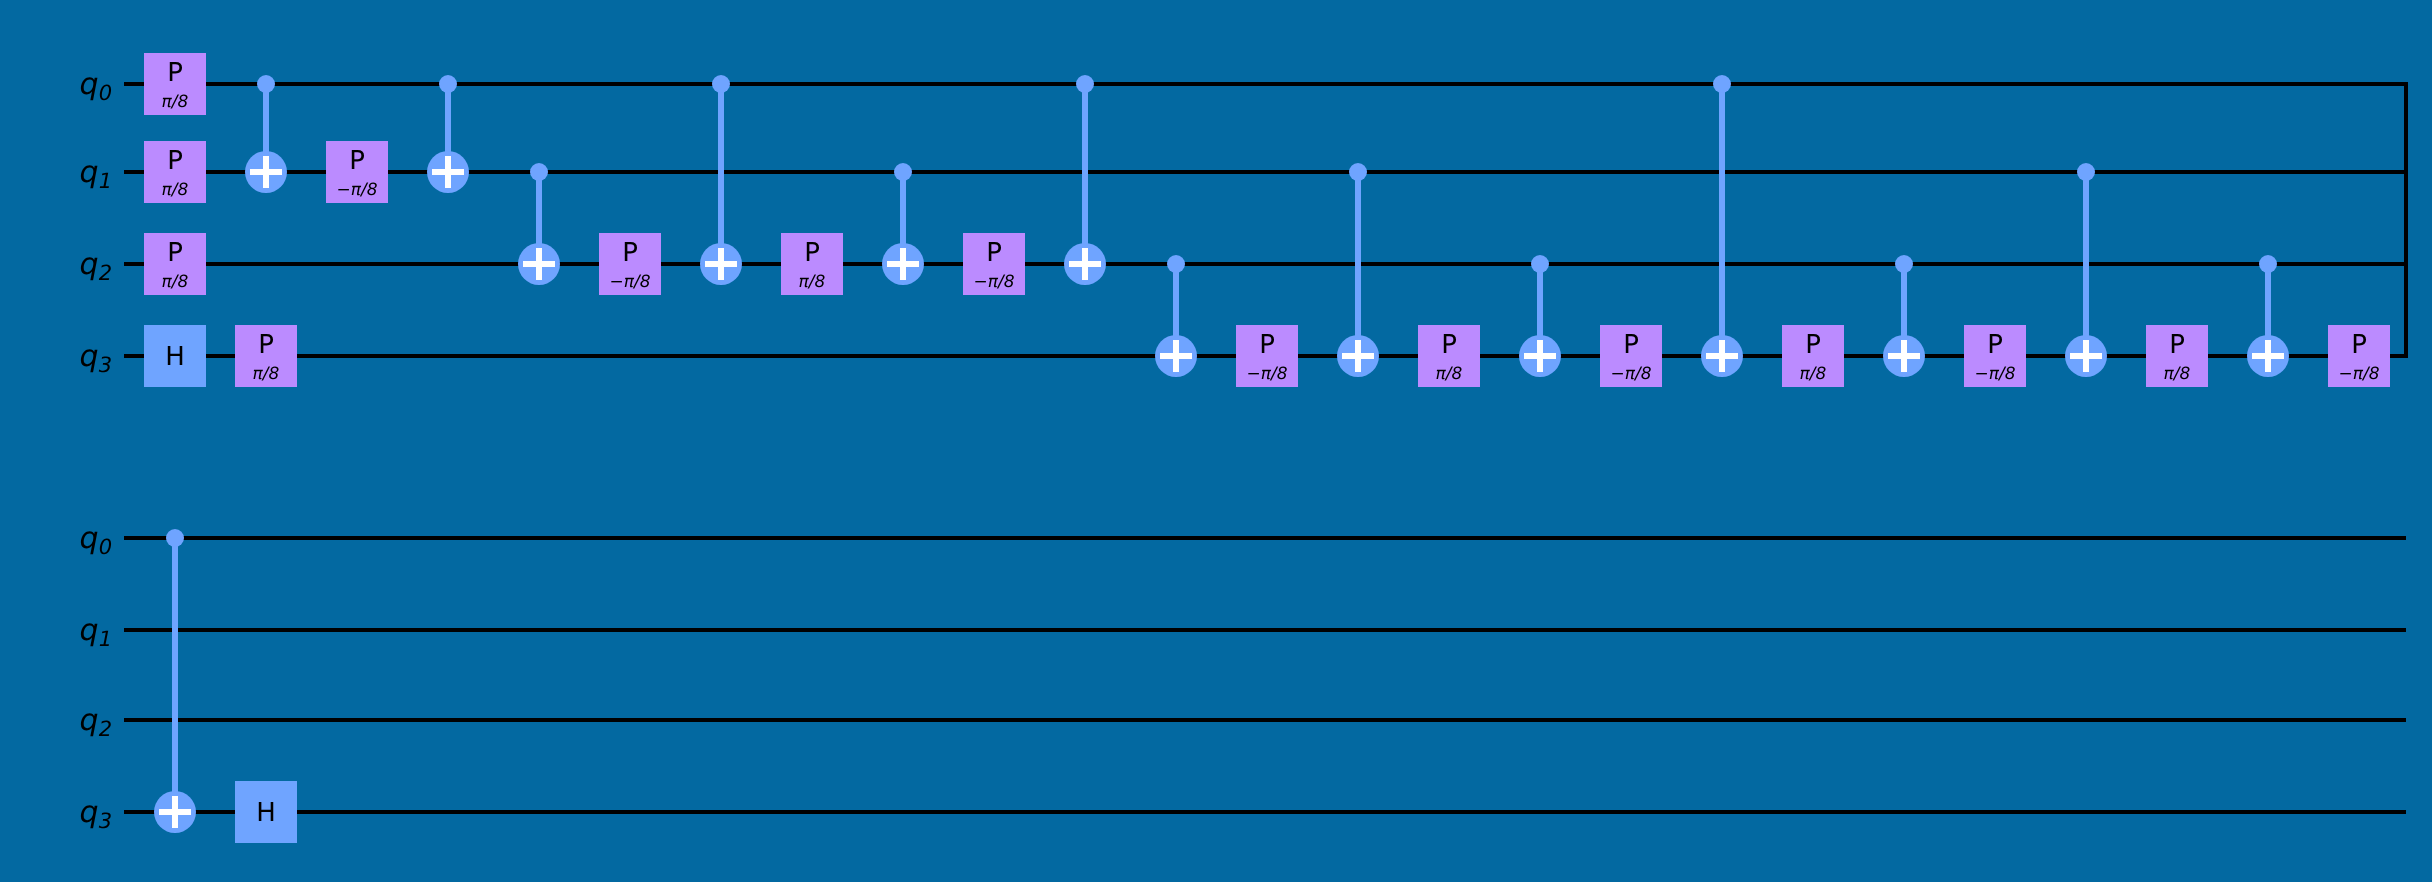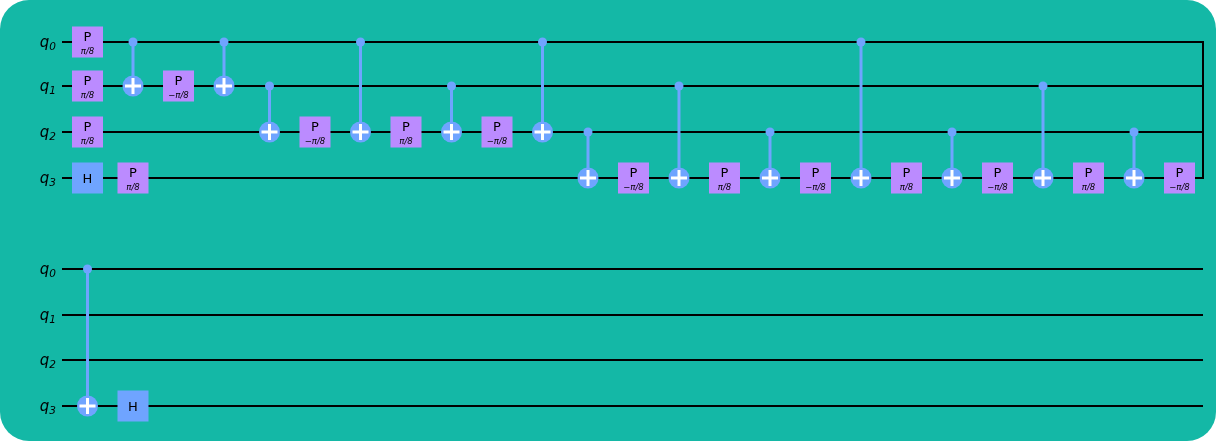--- a/index.html
+++ b/index.html
@@ -1,22 +1,21 @@
 <!DOCTYPE html>
 <html><head>
 <meta charset="utf-8">
 <style>
   html, body { margin: 0; padding: 0; background: #ffffff; }
   #figure-wrap {
     position: relative;
     width: 1216px;
     height: 441px;
-    background: #14b8a6;
+    background: #0369a1;
     overflow: hidden;
-    border-radius: 29px;
   }
   svg { font-family: "DejaVu Sans", sans-serif; }
   text { fill: #000000; }
 </style>
 </head>
 <body>
 
 <div id="figure-wrap">
   <svg id="circuit-svg" xmlns="http://www.w3.org/2000/svg" width="1216" height="441" viewBox="0 0 1216 441">
       <line x1="62" y1="42" x2="1203" y2="42" stroke="#000000" stroke-width="2"></line>

